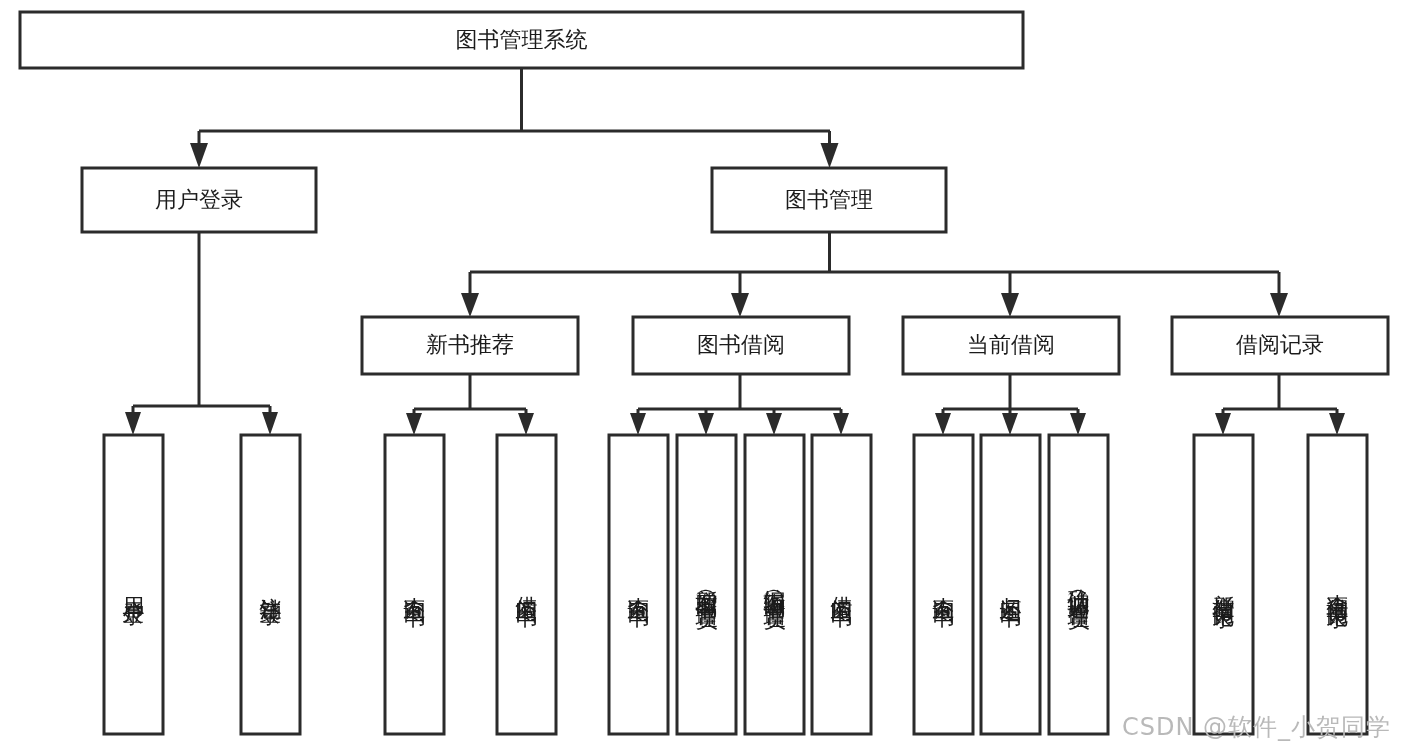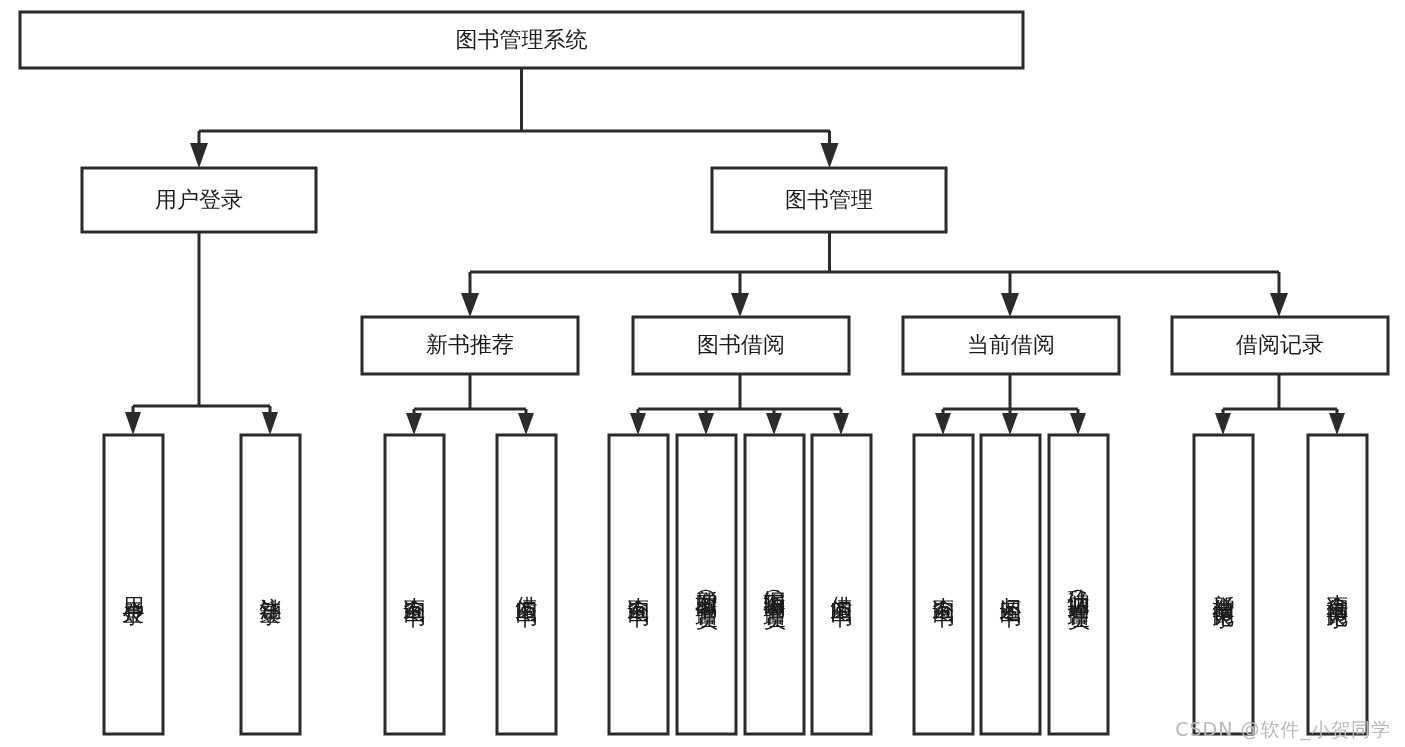--- a/index.html
+++ b/index.html
@@ -45,21 +45,21 @@
     justify-content:center;
     white-space:nowrap;
     pointer-events:none;
     user-select:none;
   }
   .watermark{
     position:absolute;
     right:14px;
     bottom:4px;
     font-family:"DejaVu Sans","Liberation Sans",sans-serif;
-    font-size:19px;
+    font-size:24px;
     color:#b9b9b9;
     letter-spacing:1px;
     white-space:nowrap;
   }
 </style>
 </head>
 <body>
 
 <svg id="diagram" viewBox="0 0 1405 747" xmlns="http://www.w3.org/2000/svg">
 

